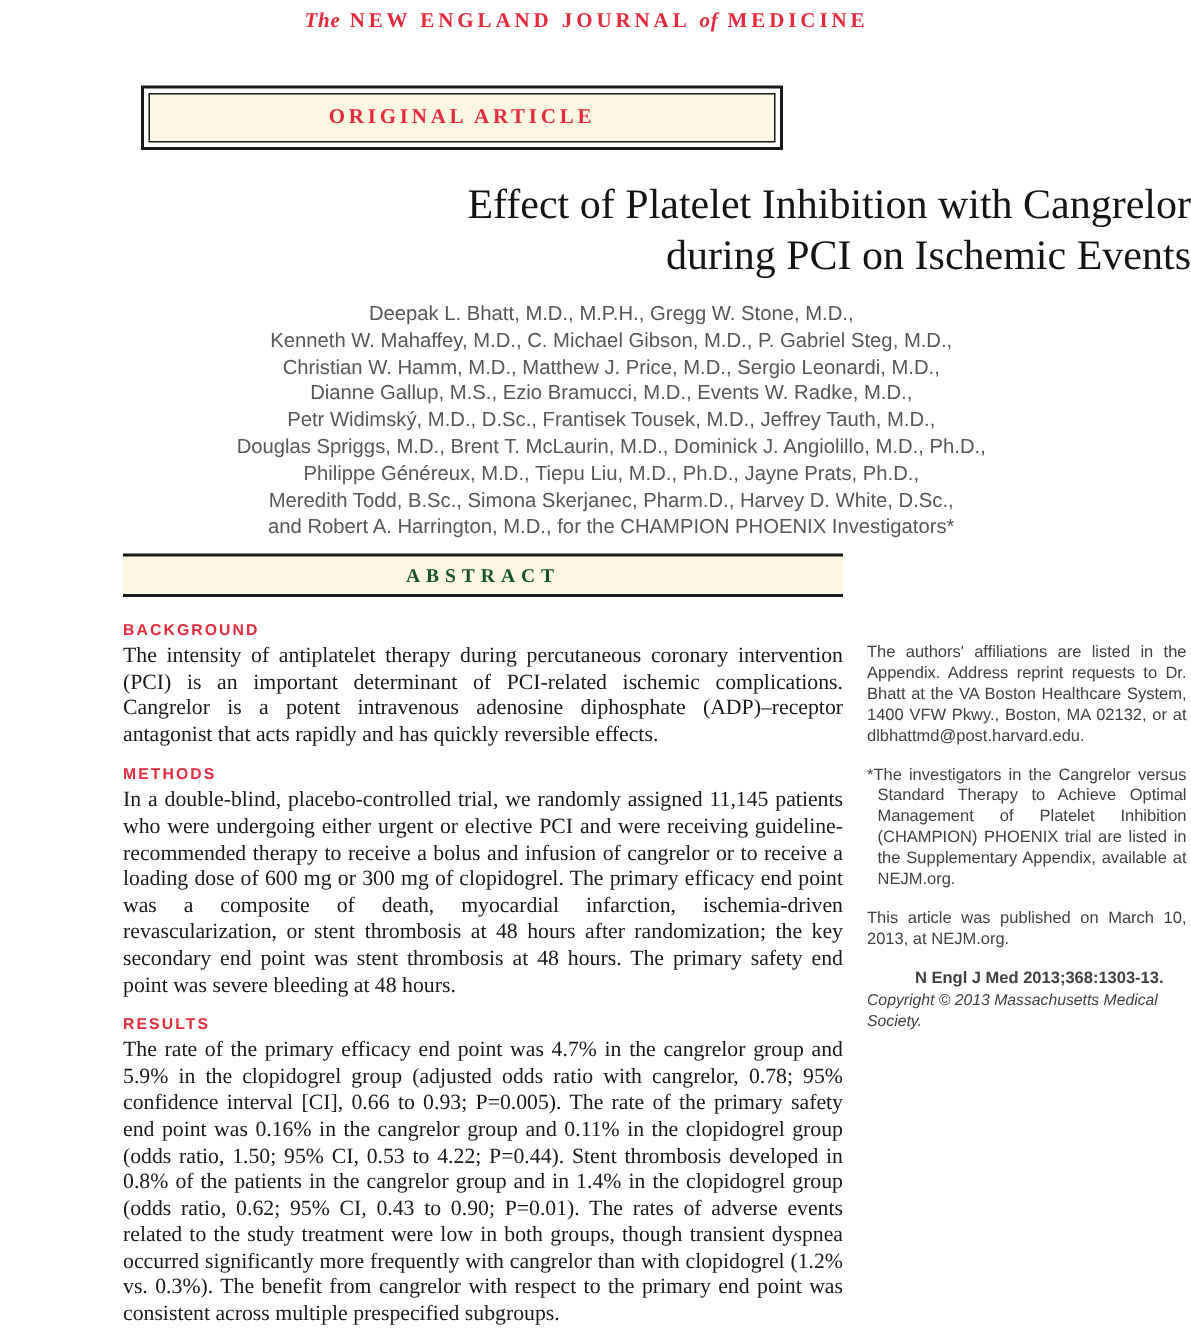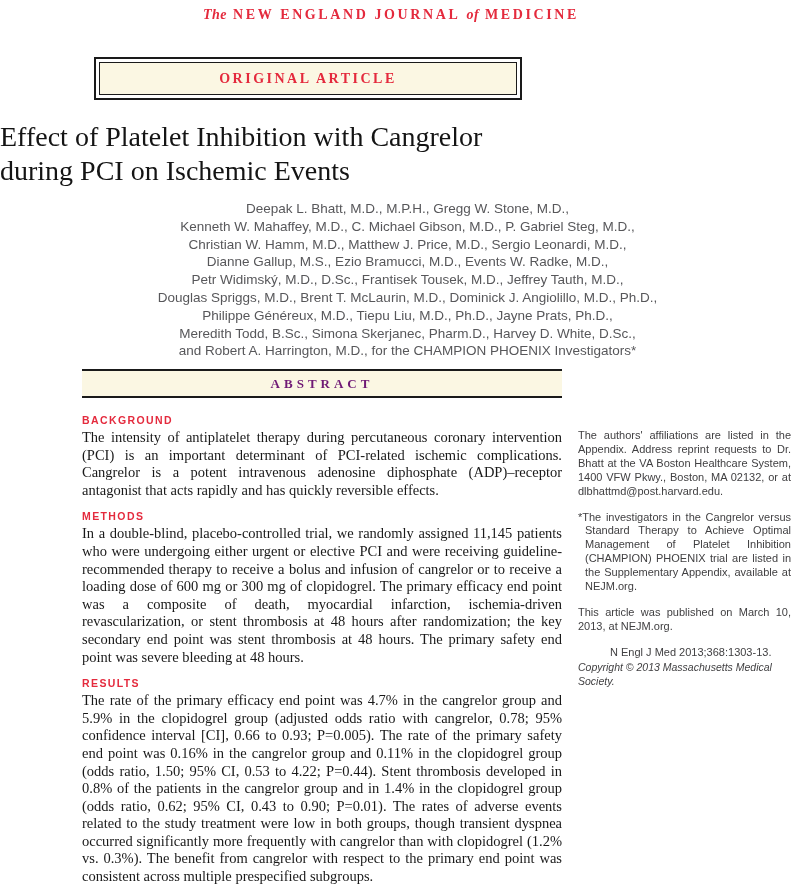--- a/index.html
+++ b/index.html
@@ -48,21 +48,21 @@
     font-family: "Liberation Serif", serif;
     font-size: 14px;
     font-weight: bold;
     letter-spacing: 2.5px;
   }
 
   
   .title {
     position: absolute;
     top: 120px; left: 0; right: 0;
-    text-align: left;
+    text-align: right;
     font-family: "Liberation Serif", serif;
     font-size: 28px;
     font-weight: normal;
     line-height: 34px;
     color: #141414;
   }
 
   
   .authors {
     position: absolute;
@@ -83,21 +83,21 @@
     box-sizing: border-box;
     background: var(--cream-bg, #fbf7e3);
     border-top: 2px solid #1a1a1a;
     border-bottom: 2px solid #1a1a1a;
     text-align: center;
     padding: 5px 0 4px 0;
     font-family: "Liberation Serif", serif;
     font-size: 13px;
     font-weight: bold;
     letter-spacing: 4px;
-    color: #701a75;
+    color: #14532d;
   }
 
   
   .main-col {
     position: absolute;
     left: 82px; top: 414px;
     width: 480px;
   }
   .section { margin-bottom: 11px; }
   .section-heading {
@@ -123,21 +123,21 @@
     position: absolute;
     left: 578px; top: 429px;
     width: 213px;
     font-family: "Liberation Sans", sans-serif;
     font-size: 11px;
     line-height: 13.9px;
     color: var(--sidebar-text, #414042);
   }
   .sidebar .note { text-align: justify; margin-bottom: 12px; hyphens: auto; -webkit-hyphens: auto; }
   .sidebar .hanging { padding-left: 7px; text-indent: -7px; }
-  .sidebar .cite-line { font-weight: normal; padding-left: 32px; }
+  .sidebar .cite-line { font-weight: bold; padding-left: 32px; }
   .sidebar .copyright { font-style: italic; font-size: 10.5px; margin-top: 1px; }
 </style>
 </head>
 <body>
 
 <div class="page">
 
   <div class="masthead">
     <span class="script">The</span><span>NEW ENGLAND JOURNAL</span><span class="script">of</span><span>MEDICINE</span>
   </div>

